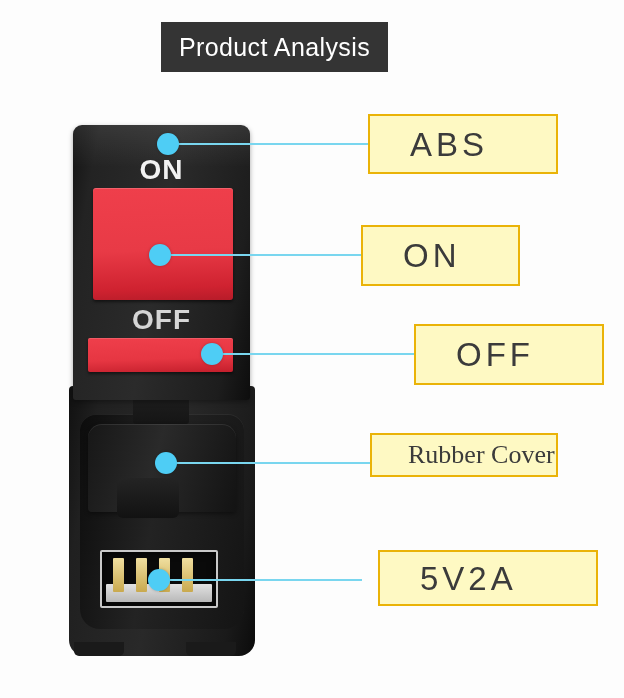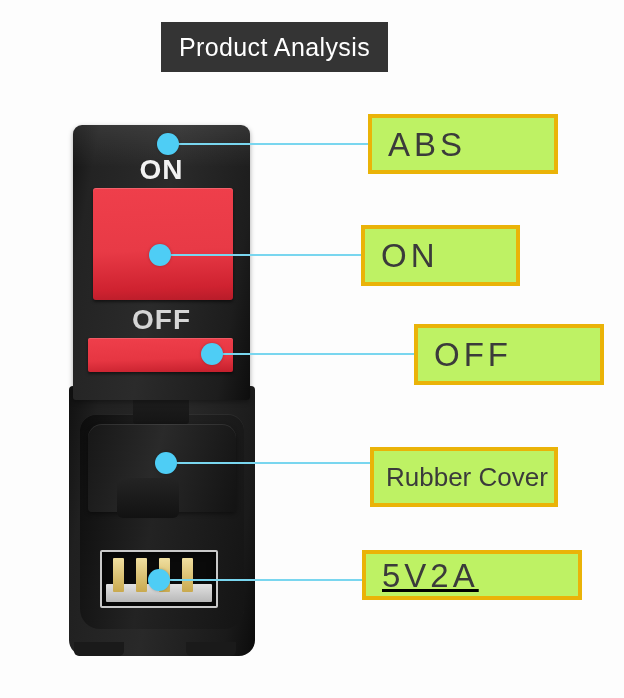--- a/index.html
+++ b/index.html
@@ -213,25 +213,26 @@
     border-radius: 1px;
   }
   .usb-pin.p1 { left: 53px; }
   .usb-pin.p2 { left: 76px; }
   .usb-pin.p3 { left: 99px; }
   .usb-pin.p4 { left: 122px; }
 
   
   .label-box {
     position: absolute;
-    border: 4px solid #eab308;
-    background: #bef264;
+    border: 2px solid #eab308;
+    background: #fef9c3;
     box-sizing: border-box;
     display: flex;
     align-items: center;
+    padding-left: 24px;
   }
   .label-box .label-text {
     color: #3b3b3b;
     line-height: 1;
     white-space: nowrap;
   }
   .label-box.spaced .label-text {
     font-size: 33px;
     font-weight: 400;
     letter-spacing: 4px;
@@ -240,22 +241,22 @@
   .label-box.plain .label-text {
     font-size: 26px;
     font-weight: 400;
     letter-spacing: 0px;
     padding-left: 12px;
   }
 
   #label-abs          { left: 368px; top: 114px; width: 190px; height: 60px; }
   #label-on           { left: 361px; top: 225px; width: 159px; height: 61px; }
   #label-off          { left: 414px; top: 324px; width: 190px; height: 61px; }
-  #label-rubber-cover { left: 370px; top: 447px; width: 188px; height: 60px; }
-  #label-5v2a         { left: 362px; top: 550px; width: 220px; height: 50px; text-decoration: underline; }
+  #label-rubber-cover { left: 370px; top: 433px; width: 188px; height: 44px; font-family: Liberation Serif, serif; }
+  #label-5v2a         { left: 378px; top: 550px; width: 220px; height: 56px; }
 
   
   .leader-line {
     position: absolute;
     height: 2px;
     background: #79d6ef;
   }
   #line-abs          { left: 168px; top: 143px; width: 200px; }
   #line-on           { left: 160px; top: 254px; width: 201px; }
   #line-off          { left: 212px; top: 353px; width: 202px; }

